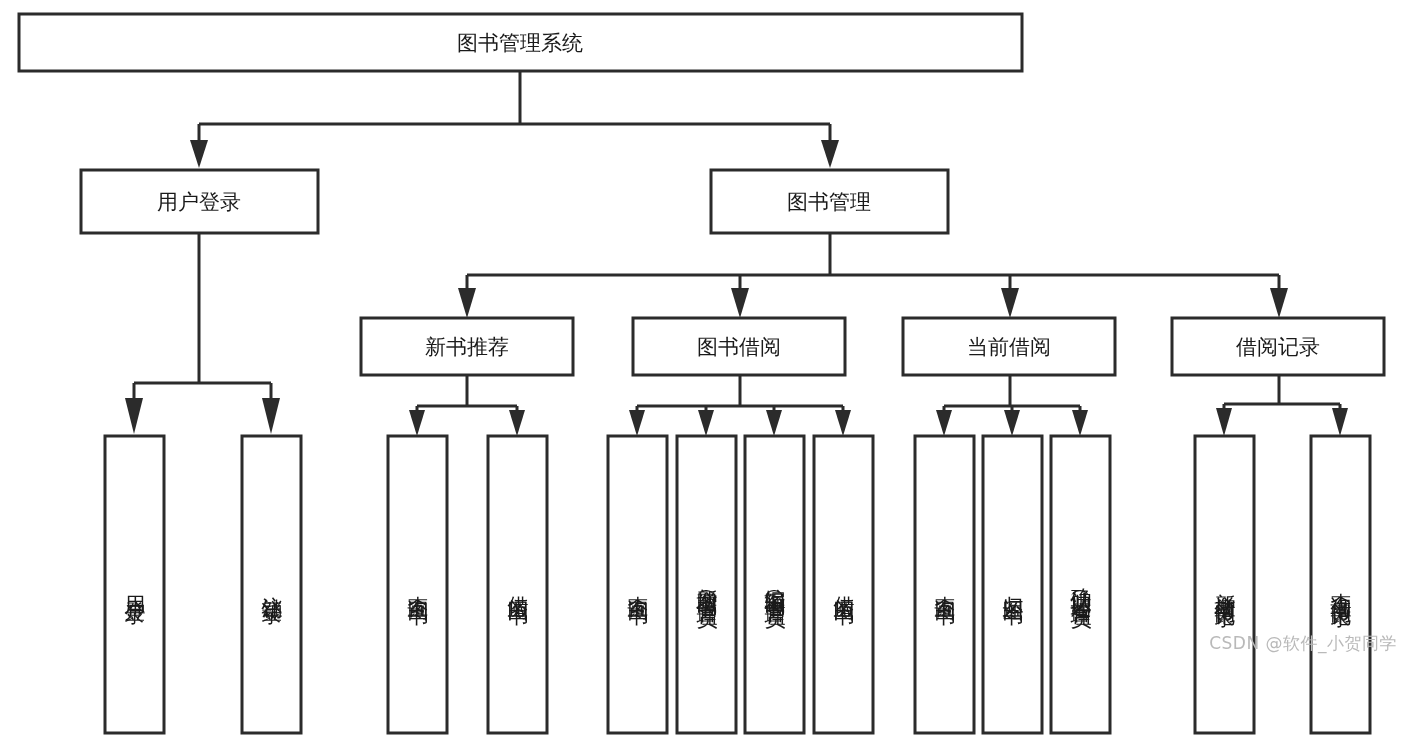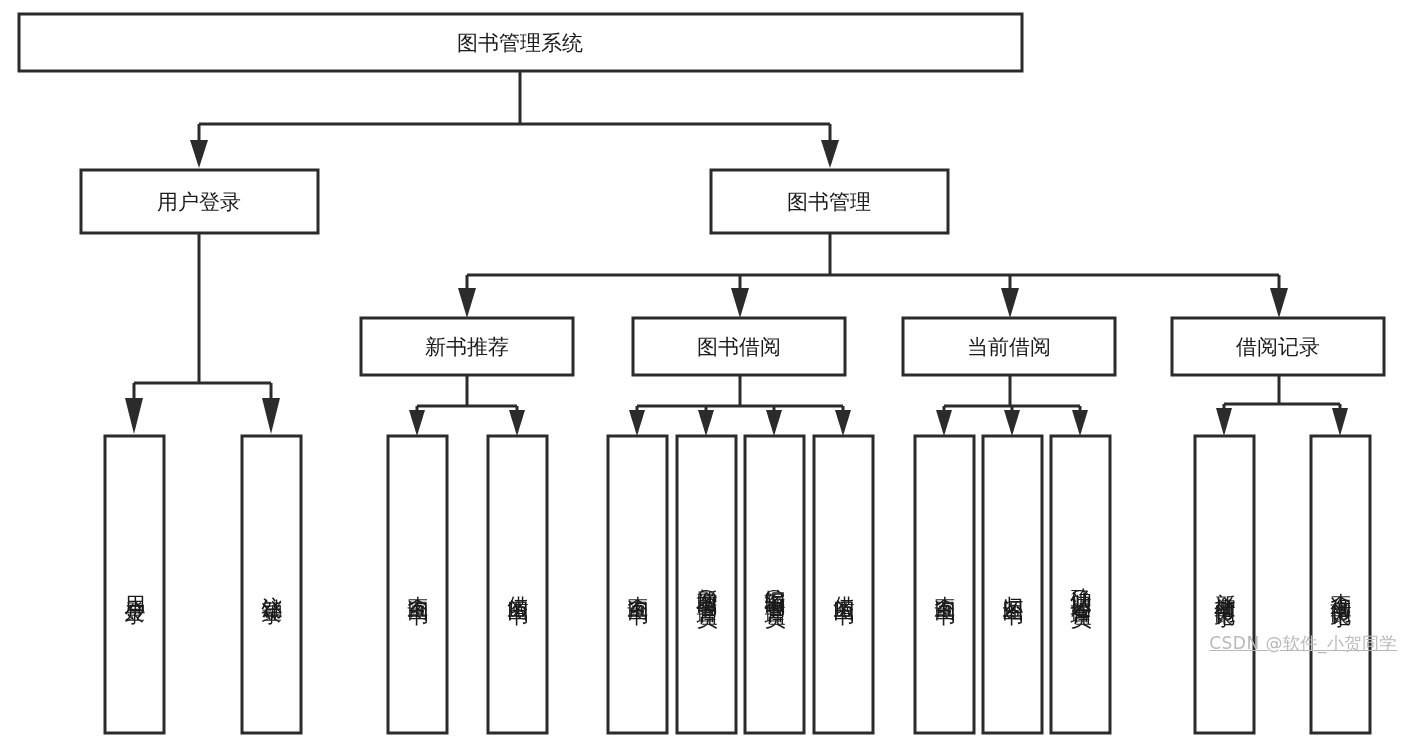--- a/index.html
+++ b/index.html
@@ -50,21 +50,20 @@
   }
   .watermark {
     position: absolute;
     right: 8px;
     bottom: 4px;
     font-family: "DejaVu Sans", "Liberation Sans", sans-serif;
     font-size: 17px;
     color: #b9b9b9;
     letter-spacing: 0.5px;
     white-space: nowrap;
-    text-decoration: underline;
   }
   .v-label {
     position: absolute;
     writing-mode: vertical-rl;
     text-orientation: upright;
     font-family: "DejaVu Sans", "Liberation Sans", sans-serif;
     font-size: 21px;
     color: #1a1a1a;
     line-height: 1;
     letter-spacing: 3px;

